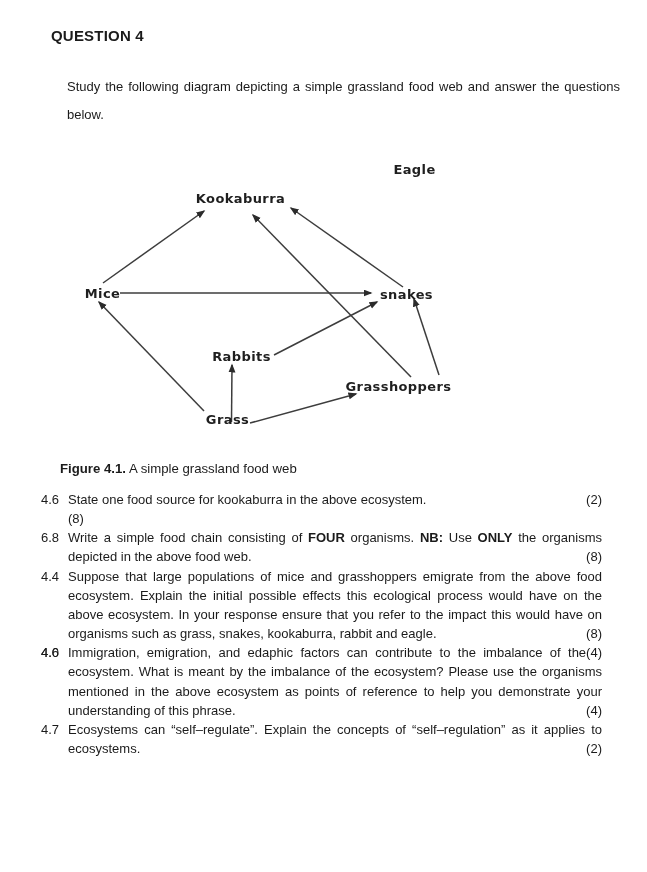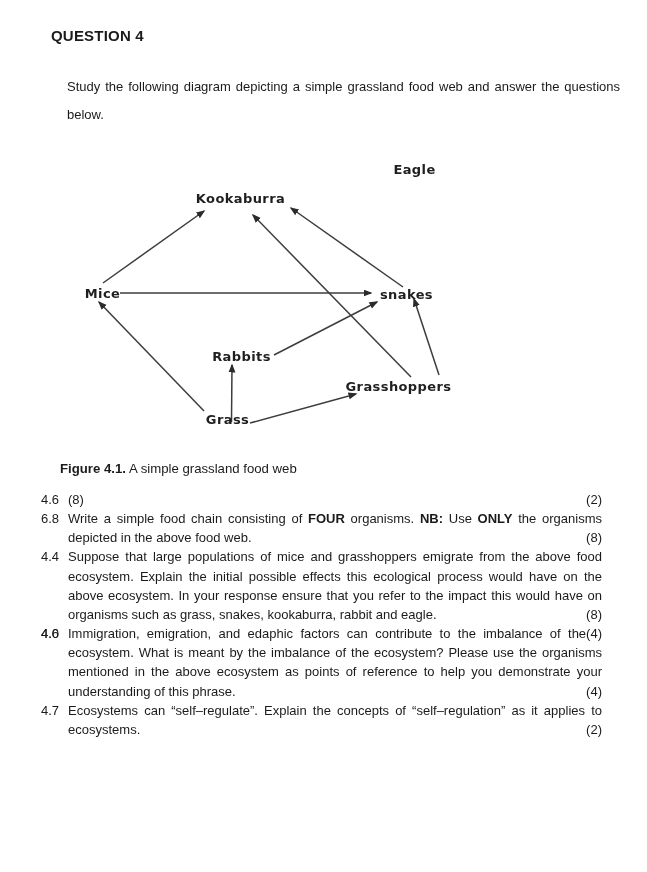--- a/index.html
+++ b/index.html
@@ -81,20 +81,20 @@
       <text x="406.5" y="149" text-anchor="middle">snakes</text>
       <text x="241.5" y="211" text-anchor="middle">Rabbits</text>
       <text x="398.5" y="241" text-anchor="middle">Grasshoppers</text>
       <text x="227.5" y="274" text-anchor="middle">Grass</text>
     </g>
 </svg>
 
 <div class="abs" id="caption"><b>Figure 4.1.</b><span> A simple grassland food web</span></div>
 
 <div class="abs" id="questions">
-    <div class="q"><span class="qnum">4.6</span><span class="marks-float">(2)</span></div>
+    <div class="q"><span class="qnum">4.6</span><span>State one food source for kookaburra in the above ecosystem.</span><span class="marks-float">(2)</span></div>
     <div class="marks-own">(8)</div>
     <div class="q"><span class="qnum">6.8</span><span>Write a simple food chain consisting of </span><b>FOUR</b><span> organisms. </span><b>NB:</b><span> Use </span><b>ONLY</b><span> the organisms depicted in the above food web.</span><span class="marks-float">(8)</span></div>
     <div class="q"><span class="qnum">4.4</span><span>Suppose that large populations of mice and grasshoppers emigrate from the above food ecosystem. Explain the initial possible effects this ecological process would have on the above ecosystem. In your response ensure that you refer to the impact this would have on organisms such as grass, snakes, kookaburra, rabbit and eagle.</span><span class="marks-float">(8)</span></div>
     <div class="q"><span class="qnum">4.0</span><span class="marks-float">(4)</span></div>
     <div class="q"><span class="qnum">4.6</span><span>Immigration, emigration, and edaphic factors can contribute to the imbalance of the ecosystem. What is meant by the imbalance of the ecosystem? Please use the organisms mentioned in the above ecosystem as points of reference to help you demonstrate your understanding of this phrase.</span><span class="marks-float">(4)</span></div>
     <div class="q"><span class="qnum">4.7</span><span>Ecosystems can “self–regulate”. Explain the concepts of “self–regulation” as it applies to ecosystems.</span><span class="marks-float">(2)</span></div>
   </div>
 
 </body></html>

